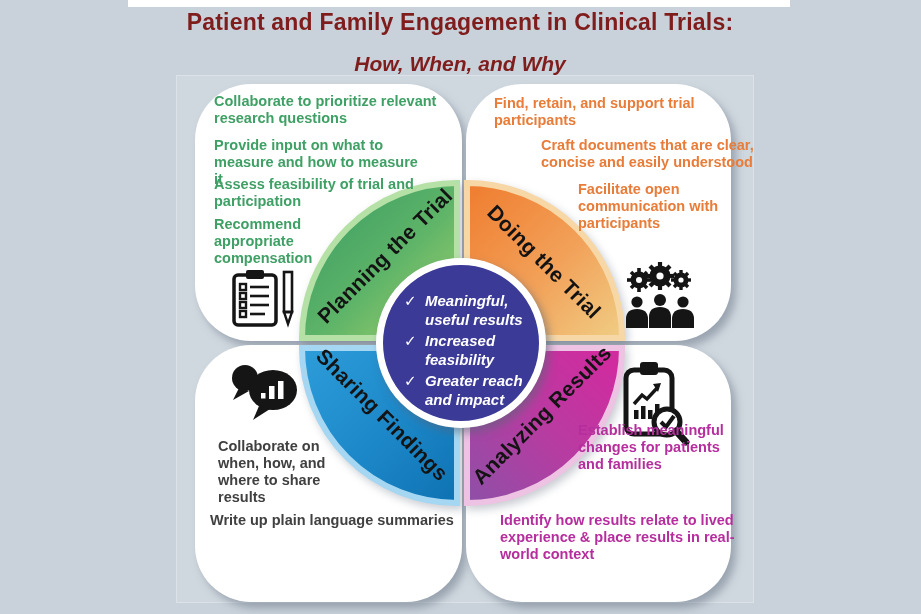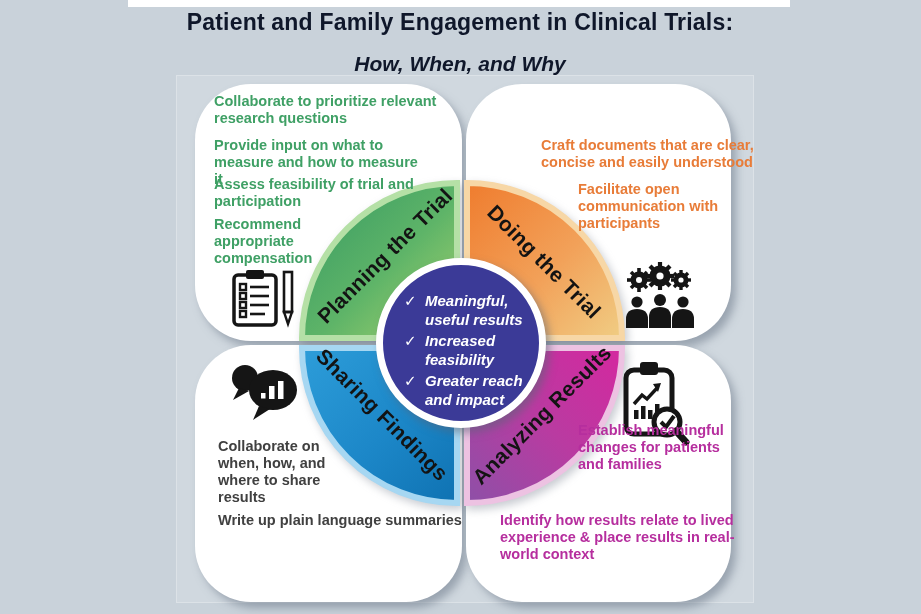--- a/index.html
+++ b/index.html
@@ -3,21 +3,21 @@
 <meta charset="utf-8">
 <style>
   html,body{margin:0;padding:0;}
   body{background:#c9d2da;font-family:"Liberation Sans","DejaVu Sans",sans-serif;}
   .stage{position:relative;width:921px;height:614px;background:#c9d2da;overflow:hidden;}
 
   .top-strip{position:absolute;left:128px;top:0;width:662px;height:7px;background:#ffffff;}
   .slide-hint{position:absolute;left:176px;top:75px;width:576px;height:526px;
               background:rgba(255,255,255,0.14);border:1px solid rgba(255,255,255,0.25);}
 
-  .title-wrap{position:absolute;left:130px;top:9px;width:660px;text-align:center;color:#0f172a;}
+  .title-wrap{position:absolute;left:130px;top:9px;width:660px;text-align:center;color:#7f1d1d;}
   .title-line1{font-size:23px;font-weight:800;letter-spacing:.2px;}
   .title-line2{font-size:21px;font-weight:800;font-style:italic;margin-top:16px;}
 
   .panel{position:absolute;background:#ffffff;border-radius:56px;
          box-shadow:5px 6px 9px rgba(108,120,136,.55);}
   .panel.tl{left:195px;top:84px;width:267px;height:257px;}
   .panel.tr{left:466px;top:84px;width:265px;height:257px;}
   .panel.bl{left:195px;top:345px;width:267px;height:257px;}
   .panel.br{left:466px;top:345px;width:265px;height:257px;}
 
@@ -136,20 +136,21 @@
     <rect x="9" y="26" width="6" height="6" fill="none" stroke="#151515" stroke-width="2.4"></rect>
     <line x1="19" y1="29" x2="38" y2="29" stroke="#151515" stroke-width="2.6"></line>
     <rect x="9" y="35" width="6" height="6" fill="none" stroke="#151515" stroke-width="2.4"></rect>
     <line x1="19" y1="38" x2="38" y2="38" stroke="#151515" stroke-width="2.6"></line>
     <rect x="9" y="44" width="6" height="6" fill="none" stroke="#151515" stroke-width="2.4"></rect>
     <line x1="19" y1="47" x2="34" y2="47" stroke="#151515" stroke-width="2.6"></line>
     <rect x="53" y="5" width="8" height="40" fill="none" stroke="#151515" stroke-width="2.6"></rect>
     <path d="M53 45 L61 45 L57 57 Z" fill="none" stroke="#151515" stroke-width="2.4"></path>
   </svg>
 
+  <div class="qitem q-orange" style="left:494px;top:95px;width:222px;">Find, retain, and support trial participants</div>
   <div class="qitem q-orange" style="left:494px;top:137px;width:230px;margin-left:47px;">Craft documents that are clear, concise and easily understood</div>
   <div class="qitem q-orange" style="left:578px;top:181px;width:150px;">Facilitate open communication with participants</div>
 
   <svg class="icon" style="left:622px;top:262px;" width="76" height="66" viewBox="0 0 76 66">
     <g stroke="#151515" stroke-width="3.6">
       <line x1="17" y1="6" x2="17" y2="30"></line>
         <line x1="5" y1="18" x2="29" y2="18"></line>
       <line x1="9" y1="10" x2="25" y2="26"></line>
         <line x1="25" y1="10" x2="9" y2="26"></line>
     </g>
@@ -183,21 +184,21 @@
     <circle cx="16" cy="16" r="13" fill="#151515"></circle>
     <path d="M10 26 L4 38 L20 29 Z" fill="#151515"></path>
     <ellipse cx="44" cy="28" rx="24" ry="20" fill="#151515"></ellipse>
     <path d="M30 44 L24 58 L41 47 Z" fill="#151515"></path>
     <rect x="32" y="31" width="4.5" height="5.5" fill="#ffffff"></rect>
     <rect x="40" y="24" width="5.5" height="13" fill="#ffffff"></rect>
     <rect x="49" y="19" width="5.5" height="18" fill="#ffffff"></rect>
   </svg>
 
   <div class="qitem q-blue" style="left:218px;top:438px;width:115px;">Collaborate on when, how, and where to share results</div>
-  <div class="qitem q-blue" style="left:218px;top:512px;width:250px;">Write up plain language summaries</div>
+  <div class="qitem q-blue" style="left:210px;top:512px;width:250px;">Write up plain language summaries</div>
 
   <svg class="icon" style="left:620px;top:360px;" width="70" height="86" viewBox="0 0 70 86">
     <rect x="6" y="10" width="46" height="64" rx="8" fill="#ffffff" stroke="#151515" stroke-width="5"></rect>
     <rect x="20" y="2" width="18" height="13" rx="3" fill="#151515"></rect>
     <polyline points="14,44 22,35 27,39 38,27" fill="none" stroke="#151515" stroke-width="3.4"></polyline>
     <path d="M33 24 L41 23 L38 32 Z" fill="#151515"></path>
     <rect x="14" y="50" width="4.5" height="9" fill="#151515"></rect>
     <rect x="21" y="46" width="4.5" height="13" fill="#151515"></rect>
     <rect x="28" y="50" width="4.5" height="9" fill="#151515"></rect>
     <rect x="35" y="44" width="4.5" height="15" fill="#151515"></rect>

